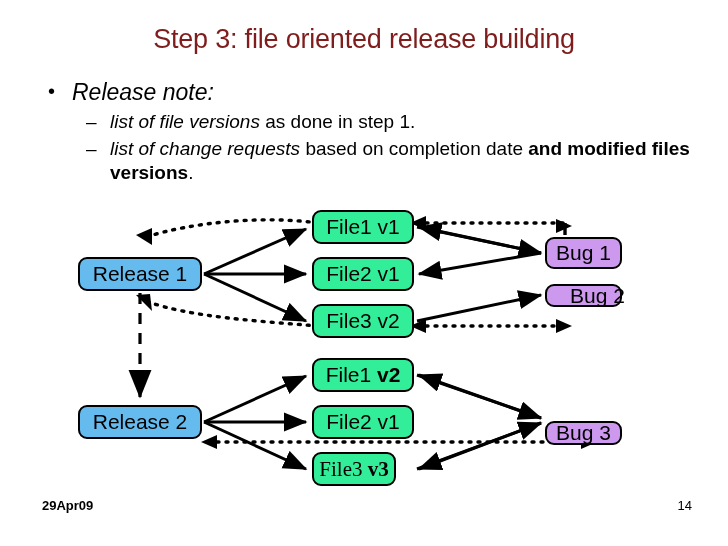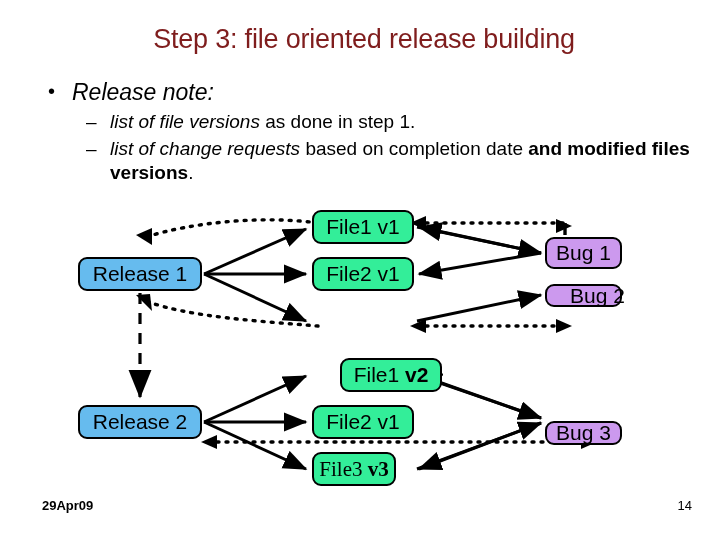--- a/index.html
+++ b/index.html
@@ -186,33 +186,36 @@
     <div class="node release" style="left:78px;  top:62px;  width:124px; height:34px;">
         <span>Release 1</span>
       </div>
 
     <div class="node file" style="left:312px; top:15px;  width:102px; height:34px;">
         <span>File1 v1</span>
       </div>
     <div class="node file" style="left:312px; top:62px;  width:102px; height:34px;">
         <span>File2 v1</span>
       </div>
+    <div class="node file" style="left:312px; top:109px; width:102px; height:34px;">
+        <span>File3 v2</span>
+      </div>
 
     <div class="node bug" style="left:545px; top:42px;  width:77px;  height:32px;">
         <span>Bug 1</span>
       </div>
     <div class="node bug" style="left:545px; top:89px;  width:77px;  height:23px;padding-left:28px;">
         <span>Bug 2</span>
       </div>
 
     <div class="node release" style="left:78px;  top:210px; width:124px; height:34px;">
         <span>Release 2</span>
       </div>
 
-    <div class="node file" style="left:312px; top:163px; width:102px; height:34px;margin-left:28px;">
+    <div class="node file" style="left:312px; top:163px; width:102px; height:34px;">
         <span>File1&nbsp;</span>
         <span class="bd">v2</span>
       </div>
     <div class="node file" style="left:312px; top:210px; width:102px; height:34px;">
         <span>File2 v1</span>
       </div>
     <div class="node file" style="left:312px; top:257px; width:84px; height:34px;font-family:Liberation Serif, serif;">
         <span>File3&nbsp;</span>
         <span class="bd">v3</span>
       </div>

